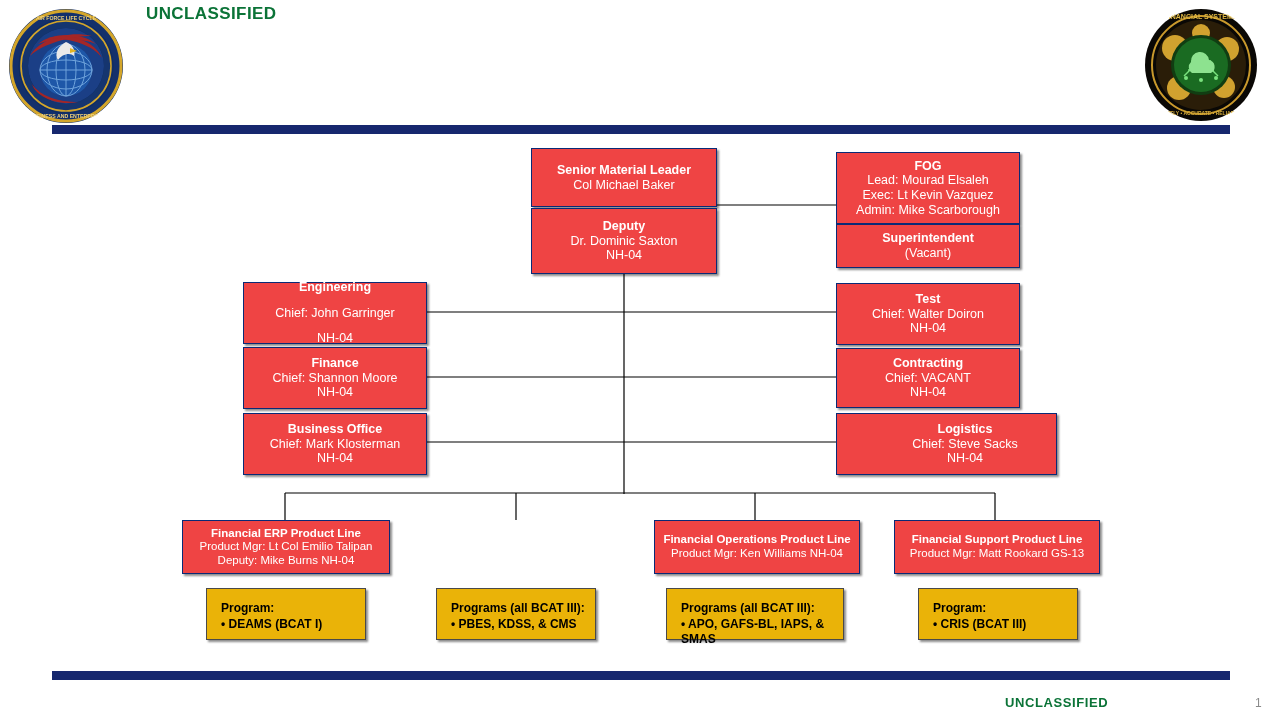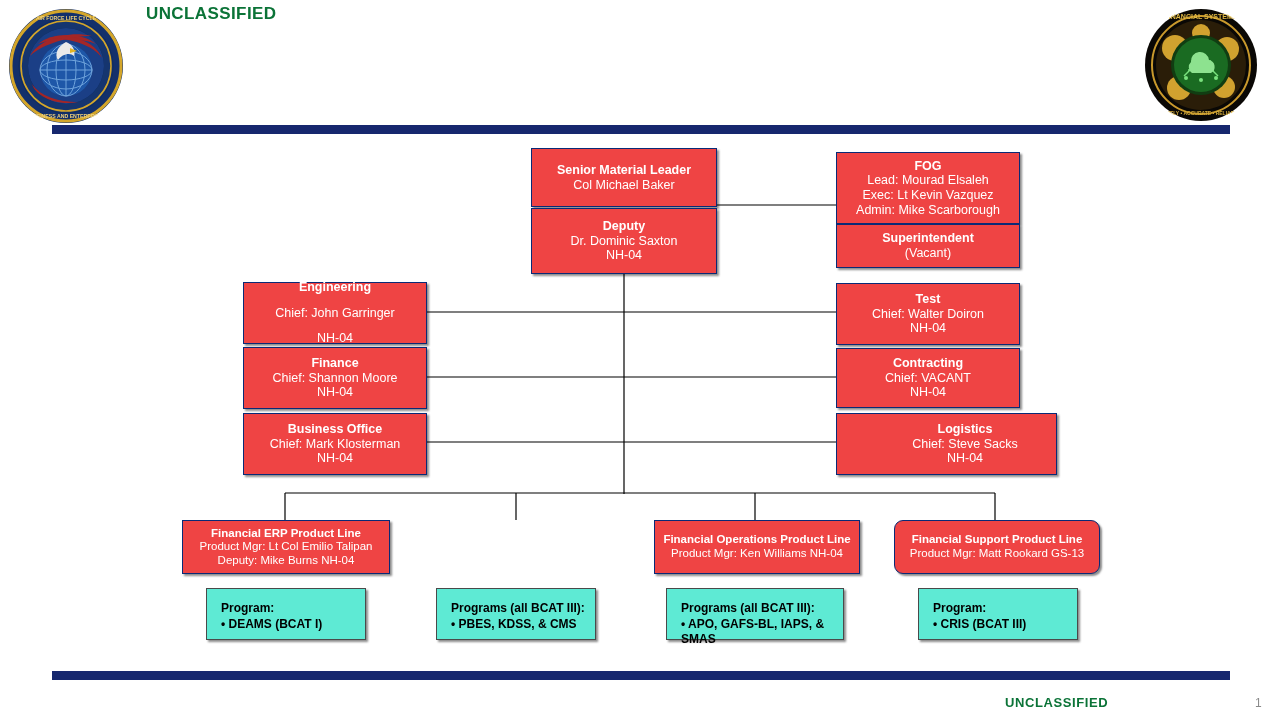--- a/index.html
+++ b/index.html
@@ -48,21 +48,21 @@
     box-shadow:2px 2px 2px rgba(0,0,0,.45);
     color:#ffffff;text-align:center;
     display:flex;flex-direction:column;align-items:center;justify-content:center;
     line-height:1.18;
   }
   .box .t{font-weight:bold;font-size:12.5px;}
   .box .l{font-size:12.5px;font-weight:normal;}
   .box.small .t,.box.small .l{font-size:11.5px;}
 
   .gbox{
-    position:absolute;background:#5eead4;
+    position:absolute;background:#eab308;
     border:1px solid #4a4a4a;
     box-shadow:2px 2px 2px rgba(0,0,0,.45);
     color:#000000;text-align:left;
     font-size:12px;line-height:1.3;
     padding:12px 0 0 14px;box-sizing:border-box;font-weight:bold;
   }
   .gbox .ln{font-weight:bold;}
 </style>
 </head>
 <body>
@@ -224,21 +224,21 @@
 
   <div class="box small" style="left:182px;top:520px;width:206px;height:52px;">
     <div class="t">Financial ERP Product Line</div>
     <div class="l">Product Mgr: Lt Col Emilio Talipan</div>
     <div class="l">Deputy: Mike Burns NH-04</div>
   </div>
   <div class="box small" style="left:654px;top:520px;width:204px;height:52px;">
     <div class="t">Financial Operations Product Line</div>
     <div class="l">Product Mgr: Ken Williams NH-04</div>
   </div>
-  <div class="box small" style="left:894px;top:520px;width:204px;height:52px;border-radius:9px;">
+  <div class="box small" style="left:894px;top:520px;width:204px;height:52px;">
     <div class="t">Financial Support Product Line</div>
     <div class="l">Product Mgr: Matt Rookard GS-13</div>
   </div>
 
   <div class="gbox" style="left:206px;top:588px;width:160px;height:52px;">
     <div class="ln">Program:</div>
     <div class="ln">• DEAMS (BCAT I)</div>
   </div>
   <div class="gbox" style="left:436px;top:588px;width:160px;height:52px;">
     <div class="ln">Programs (all BCAT III):</div>

